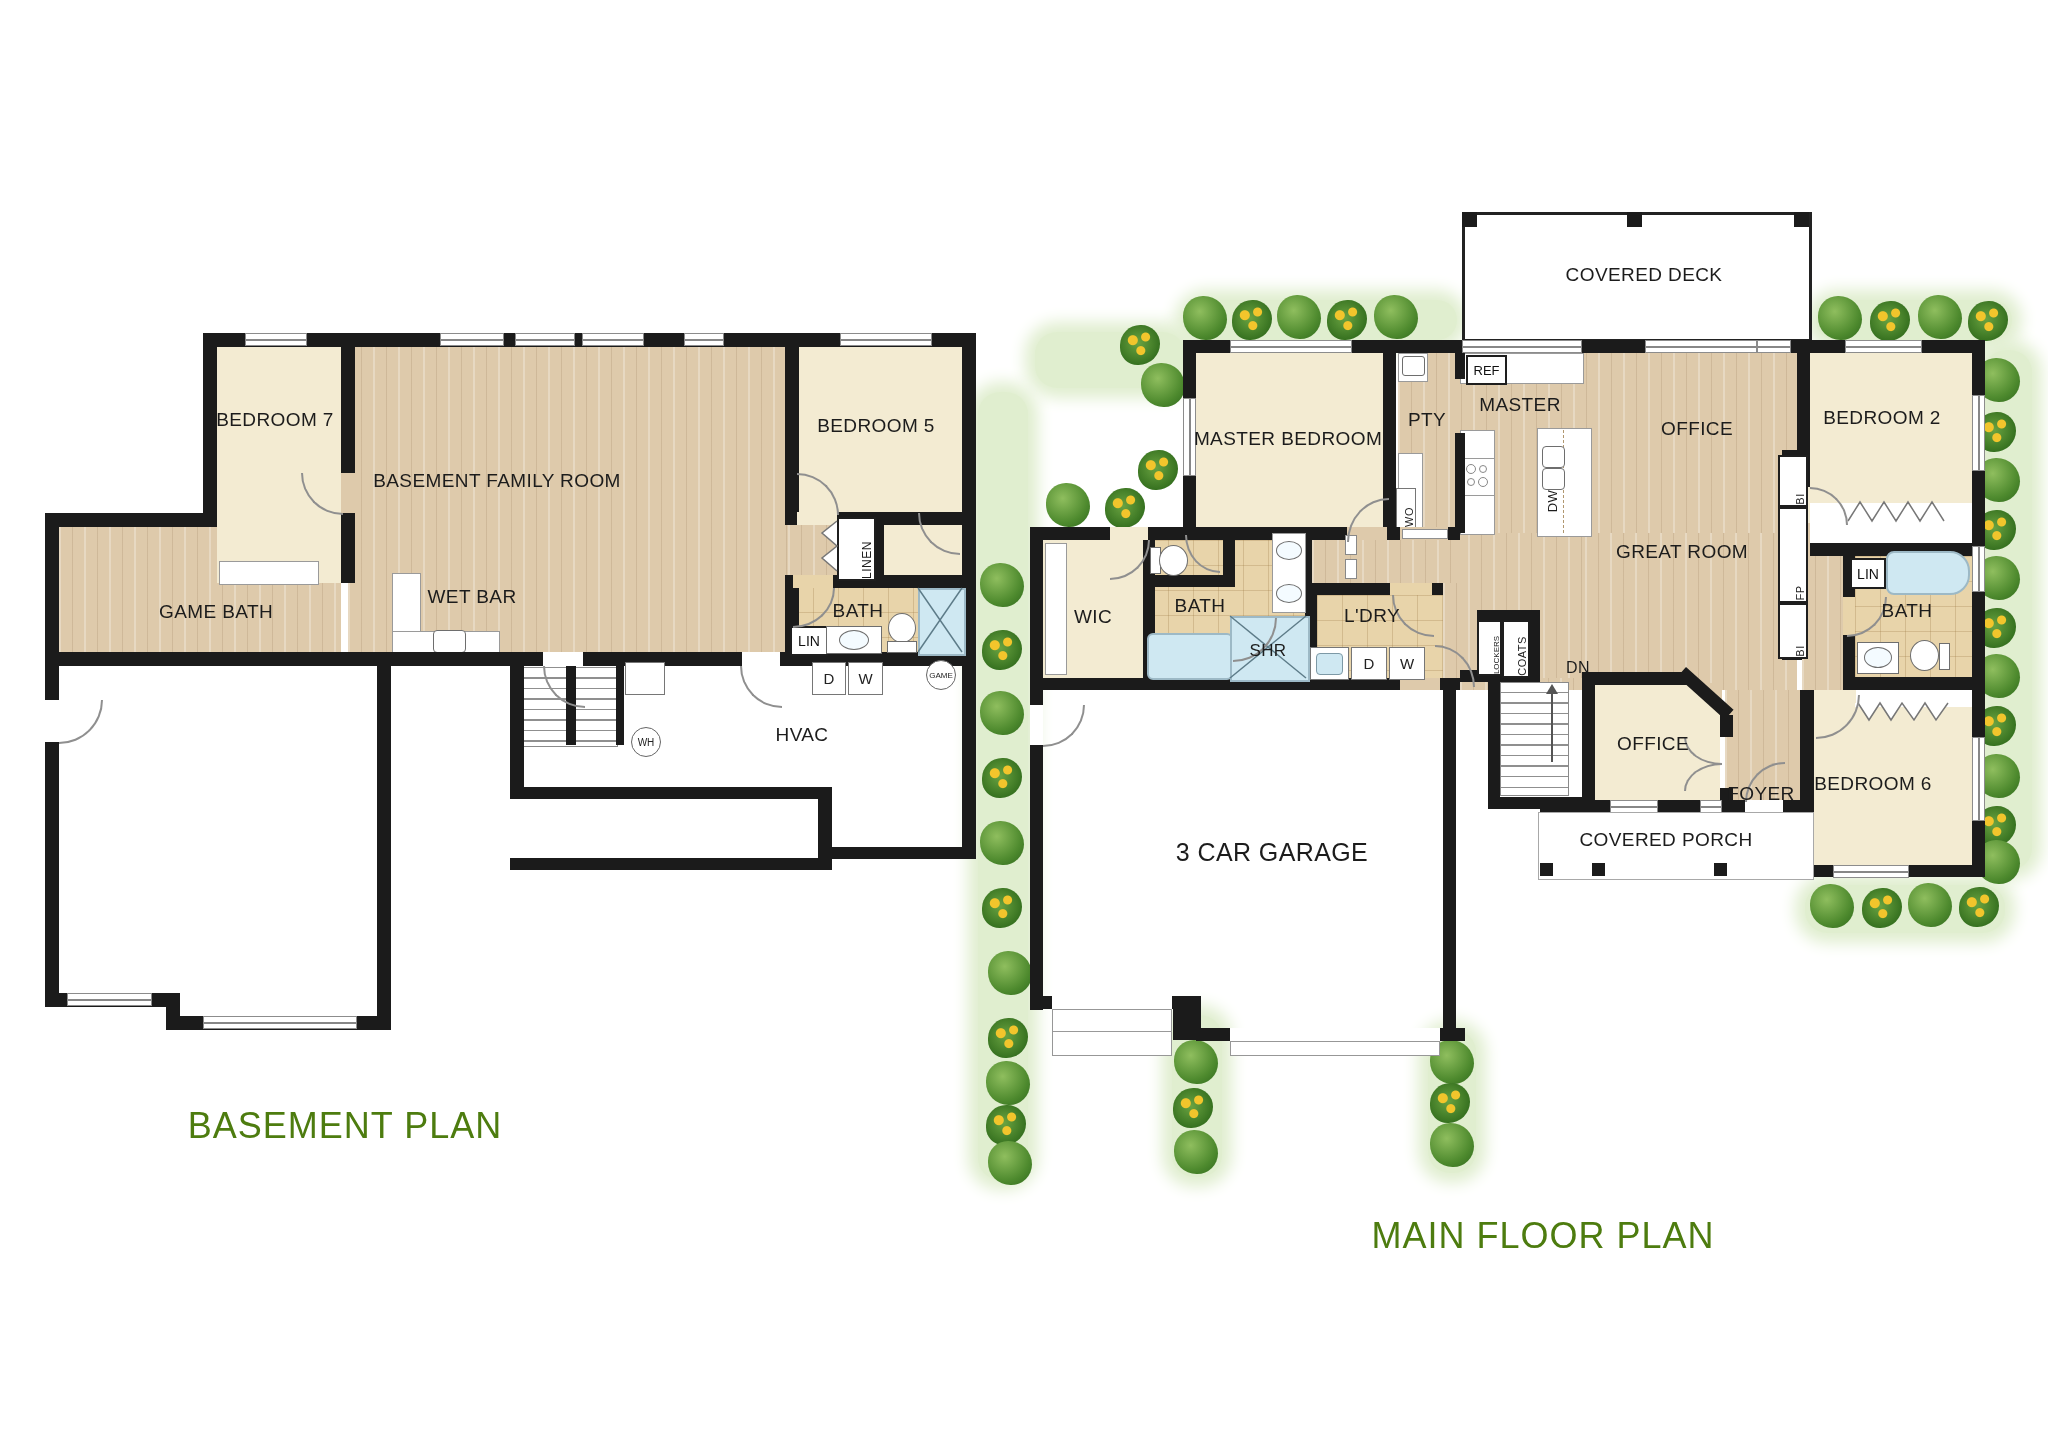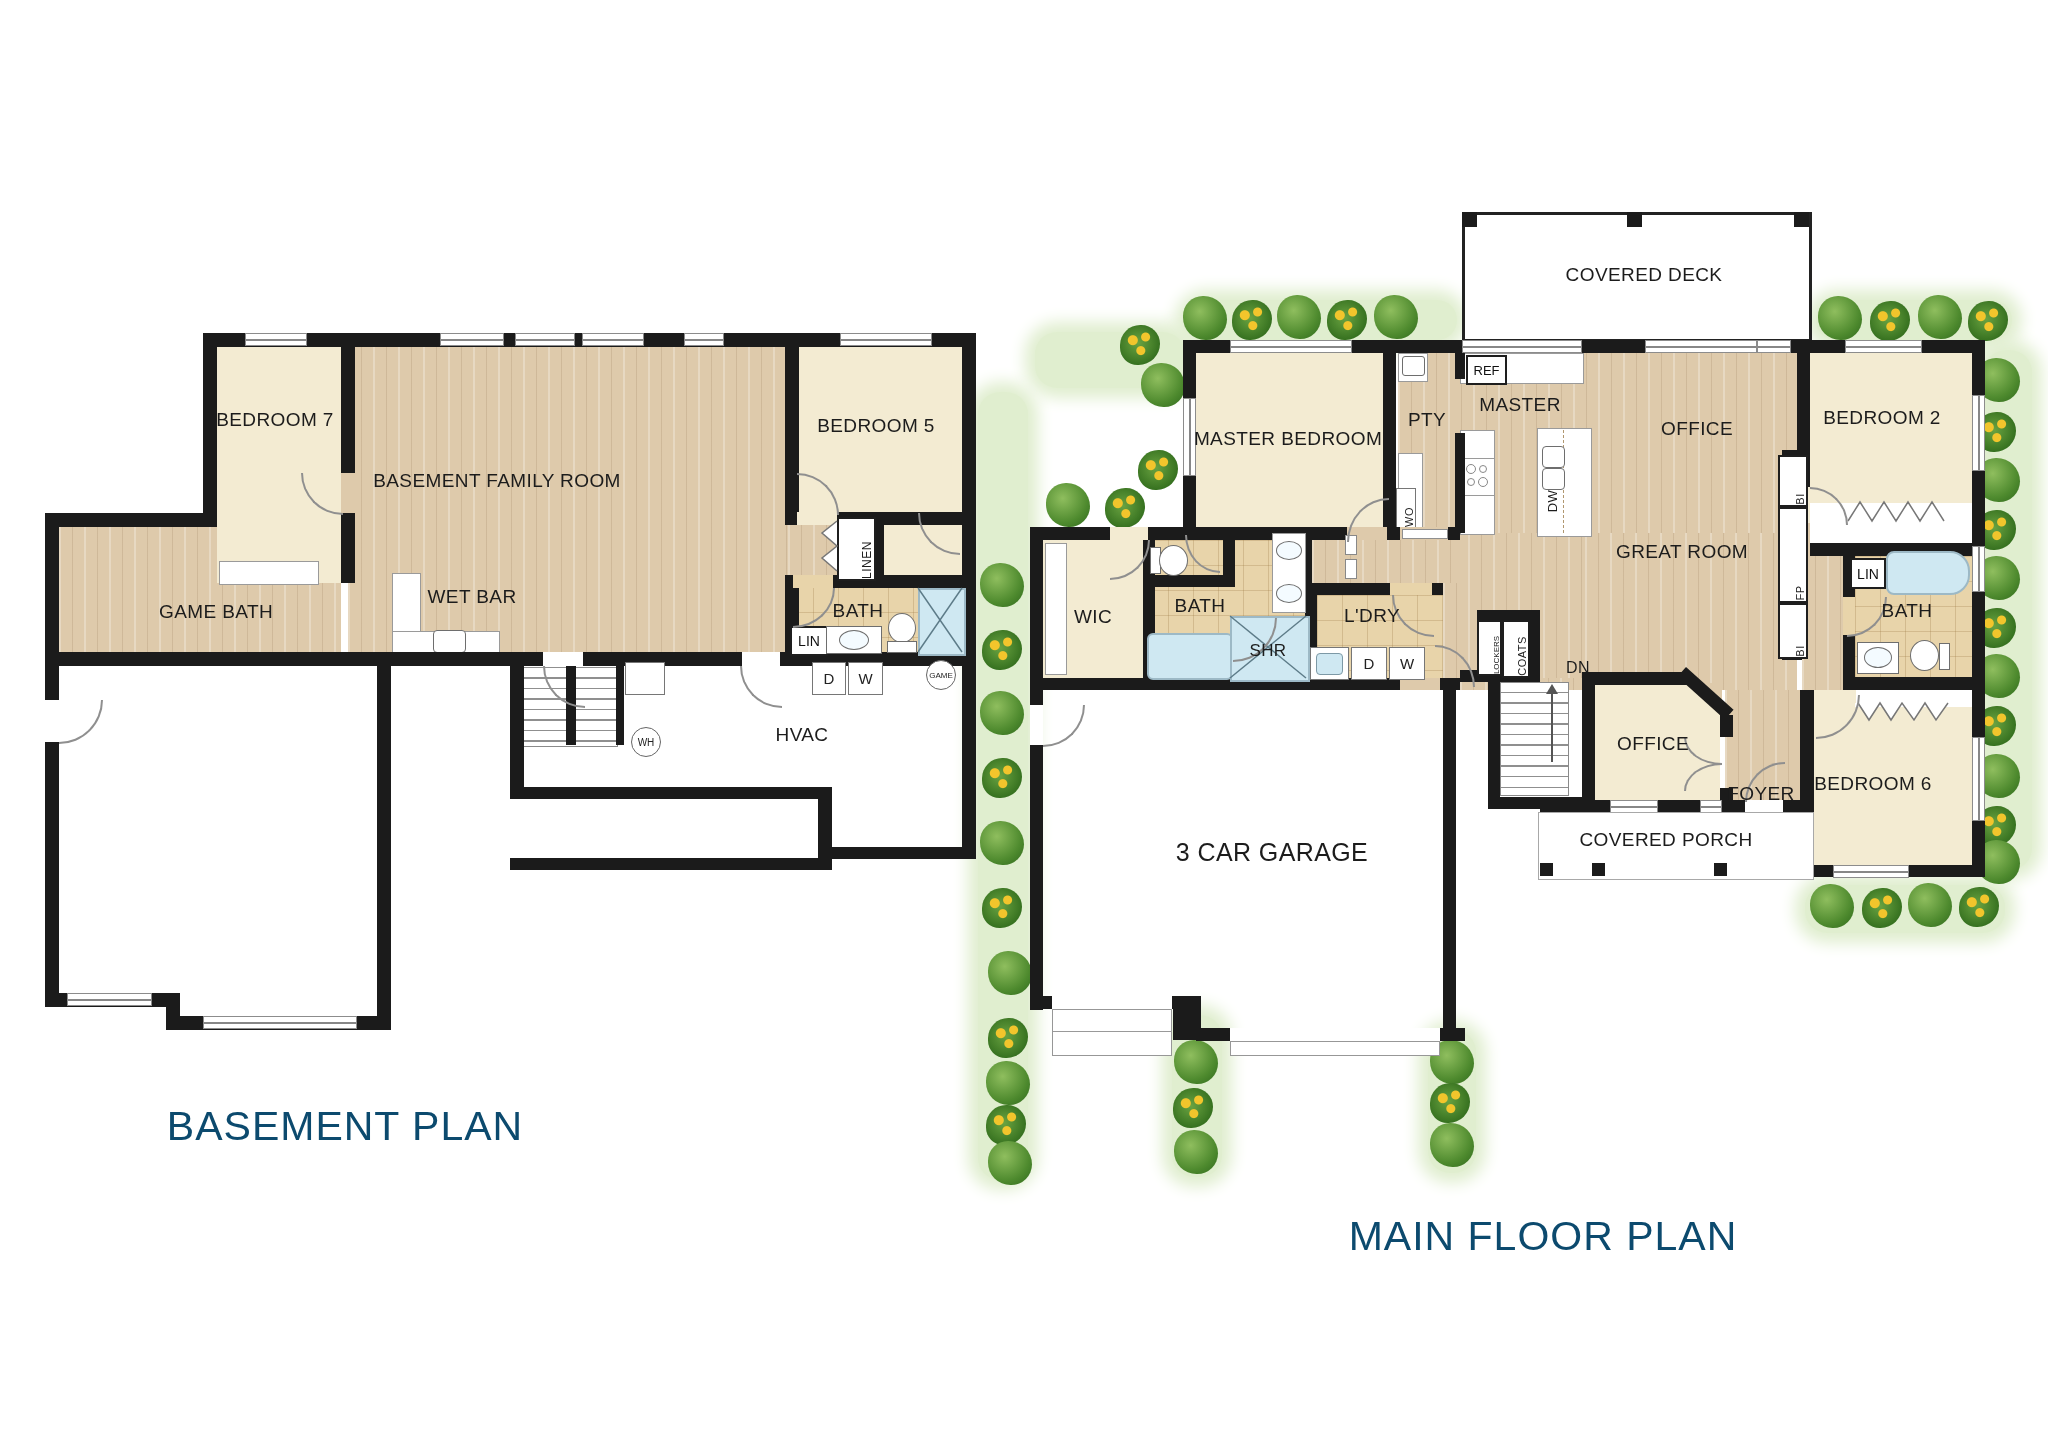--- a/index.html
+++ b/index.html
@@ -9,21 +9,21 @@
   .wood{position:absolute;background-color:#decaab;background-image:repeating-linear-gradient(90deg,rgba(255,255,255,.28) 0 2px,rgba(0,0,0,0) 2px 13px,rgba(126,94,60,.16) 13px 14px,rgba(0,0,0,0) 14px 25px)}
   .tile{position:absolute;background-color:#e8d4aa;background-image:linear-gradient(rgba(160,126,76,.30) 1px,rgba(0,0,0,0) 1px),linear-gradient(90deg,rgba(160,126,76,.30) 1px,rgba(0,0,0,0) 1px);background-size:25px 25px}
   .cream{position:absolute;background:#f3ebd2}
   .white{position:absolute;background:#fff}
   .wb{position:absolute;background:#fff;border:1px solid #9a9a9a}
   .blue{position:absolute;background:#cfe8f2;border:2px solid #9db9c6}
   .stairs{position:absolute;background:repeating-linear-gradient(180deg,#fff 0 9px,#8f8f8f 9px 10.5px);border:1px solid #8a8a8a}
   .lbl{position:absolute;transform:translate(-50%,-50%);font-size:19px;color:#1c1c1c;letter-spacing:.4px;white-space:nowrap}
   .sm{font-size:15px}
   .vlbl{position:absolute;writing-mode:vertical-rl;transform:translate(-50%,-50%) rotate(180deg);font-size:12px;color:#1c1c1c;letter-spacing:.5px;white-space:nowrap}
-  .title{position:absolute;transform:translate(-50%,-50%);font-size:41px;color:#0c4a6e;letter-spacing:1px;white-space:nowrap}
+  .title{position:absolute;transform:translate(-50%,-50%);font-size:36px;color:#4d7c0f;letter-spacing:1px;white-space:nowrap}
   .bx{position:absolute;background:#fff;border:2px solid #1e1e1e;display:flex;align-items:center;justify-content:center;color:#111}
   .bxg{position:absolute;background:#fff;border:1.5px solid #767676;display:flex;align-items:center;justify-content:center;color:#222}
   .circ{position:absolute;background:#fff;border:1.5px solid #666;border-radius:50%;display:flex;align-items:center;justify-content:center;color:#222}
   .winh{position:absolute;height:13px;background:linear-gradient(to bottom,#fff 0 5px,#878787 5px 7px,#fff 7px);border:1px solid #8c8c8c;box-sizing:border-box}
   .winv{position:absolute;width:13px;background:linear-gradient(to right,#fff 0 5px,#878787 5px 7px,#fff 7px);border:1px solid #8c8c8c;box-sizing:border-box}
   .abl,.atl,.atr,.abr{position:absolute}
   .abl{border-left:2px solid #8f8f8f;border-bottom:2px solid #8f8f8f;border-bottom-left-radius:100% 100%}
   .atl{border-left:2px solid #8f8f8f;border-top:2px solid #8f8f8f;border-top-left-radius:100% 100%}
   .atr{border-right:2px solid #8f8f8f;border-top:2px solid #8f8f8f;border-top-right-radius:100% 100%}
   .abr{border-right:2px solid #8f8f8f;border-bottom:2px solid #8f8f8f;border-bottom-right-radius:100% 100%}

